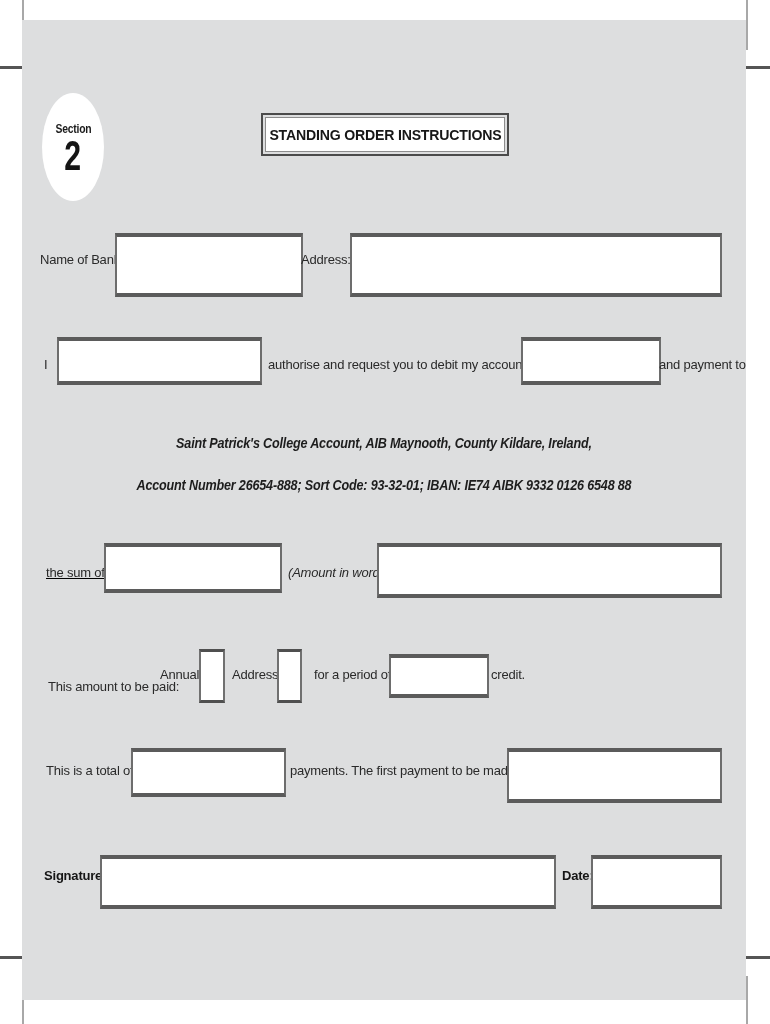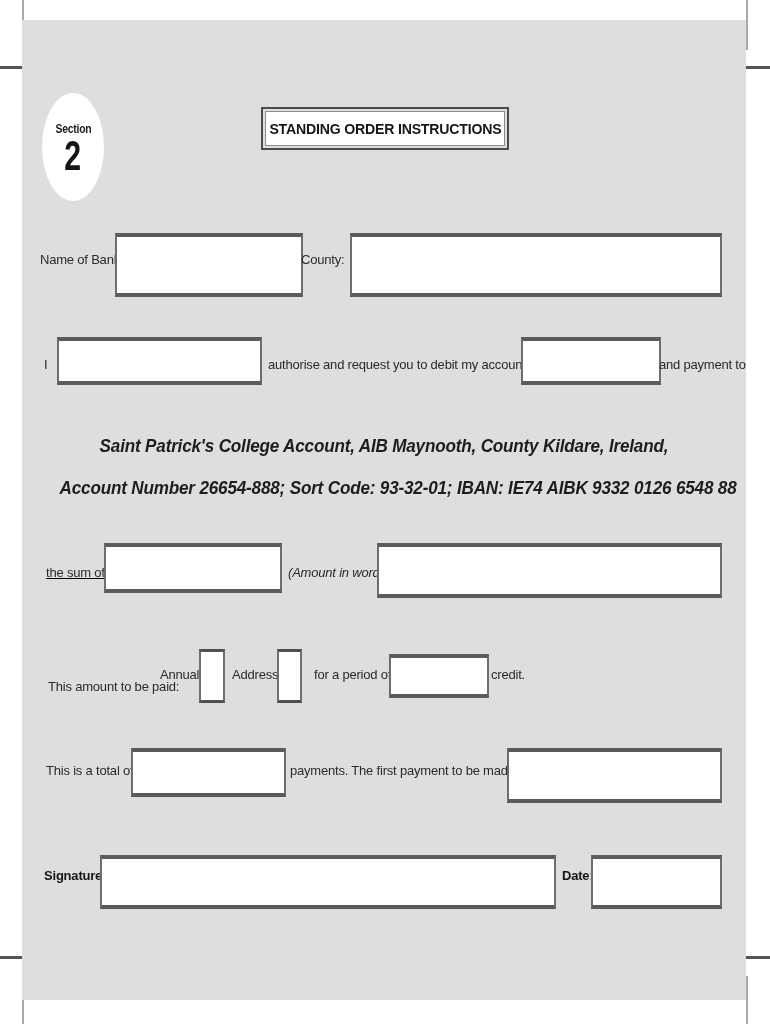--- a/index.html
+++ b/index.html
@@ -69,21 +69,21 @@
     font-weight: bold;
     color: #151515;
     line-height: 0.85;
     transform: scaleX(0.72);
   }
 
   
   .title-banner {
     position: absolute;
     left: 265px;
-    top: 111px;
+    top: 117px;
     width: 238px;
     height: 33px;
     background: #ffffff;
     border: 1px solid #8d8d8d;
     box-shadow: 0 0 0 2px #dddedf, 0 0 0 4px #4b4b4b;
     display: flex;
     align-items: center;
     justify-content: center;
   }
   .title-banner span {
@@ -128,21 +128,21 @@
   }
 
   .lbl { position: absolute; }
 
   
   .bank-line {
     position: absolute;
     width: 724px;
     left: 0;
     text-align: center;
-    font-size: 19px;
+    font-size: 14px;
     font-weight: bold;
     font-style: italic;
     color: #1d1d1d;
     letter-spacing: -0.2px;
     white-space: nowrap;
   }
   .bank-line i { display: inline-block; transform: scaleX(0.9); }
 </style>
 </head>
 <body>
@@ -166,21 +166,21 @@
 <div class="title-banner">
   <span>STANDING ORDER INSTRUCTIONS</span>
 </div>
 
 <div class="lbl" style="left:40px; top:250px;">
   <span class="ftext">Name of Bank:</span>
 </div>
 <div class="ibox" style="left:115px; top:233px; width:188px; height:64px;"></div>
 
 <div class="lbl" style="left:301px; top:250px;">
-  <span class="ftext">County:</span>
+  <span class="ftext">Address:</span>
 </div>
 <div class="ibox" style="left:350px; top:233px; width:372px; height:64px;"></div>
 
 <div class="lbl" style="left:44px; top:355px;">
   <span class="ftext">I</span>
 </div>
 <div class="ibox" style="left:57px; top:337px; width:205px; height:48px;"></div>
 
 <div class="lbl" style="left:268px; top:355px;">
   <span class="ftext">authorise and request you to debit my account, Number:</span>

